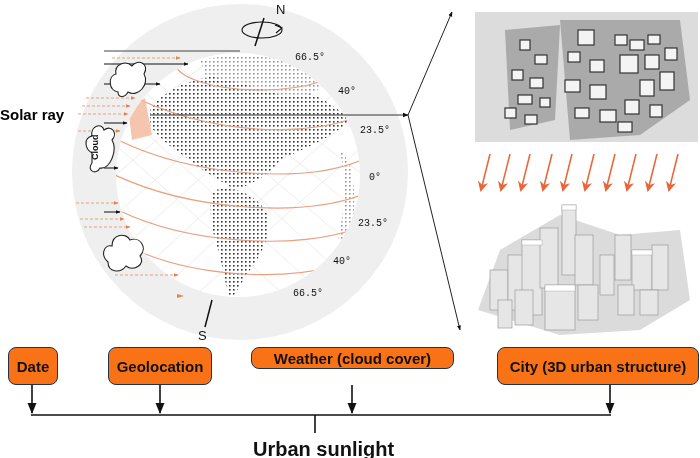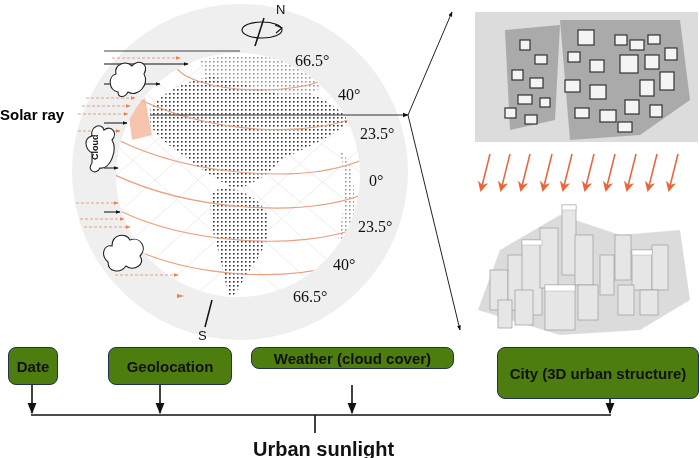--- a/index.html
+++ b/index.html
@@ -1,27 +1,27 @@
 <!DOCTYPE html>
 <html><head>
 <meta charset="utf-8">
 <style>
   html, body { margin: 0; padding: 0; background: #ffffff; }
   body { width: 700px; height: 458px; position: relative; overflow: hidden; font-family: "Liberation Sans", sans-serif; }
   svg.stage { position: absolute; left: 0; top: 0; }
   .lbl { font-family: "Liberation Sans", sans-serif; }
   .box {
-    position: absolute; border: 1.5px solid #1f3350; border-radius: 8px; background: #4d7c0f;
+    position: absolute; border: 1.5px solid #1f3350; border-radius: 8px; background: #f97316;
     display: flex; align-items: center; justify-content: center;
     font-family: "Liberation Sans", sans-serif; font-weight: bold; font-size: 15px; color: #111;
     box-sizing: border-box; white-space: nowrap;
   }
   .solar-label { position: absolute; left: 0; top: 106px; font-family: "Liberation Sans", sans-serif; font-weight: bold; font-size: 15px; color: #000000; }
   .out-label { position: absolute; left: 253px; top: 438px; font-family: "Liberation Sans", sans-serif; font-weight: bold; font-size: 20px; color: #111; }
-  .lat { position: absolute; font-family: Liberation Serif, serif; font-size: 16px; color: #111; }
+  .lat { position: absolute; font-family: Liberation Mono, monospace; font-size: 10px; color: #111; }
   .pole { position: absolute; font-family: "Liberation Sans", sans-serif; font-size: 13px; color: #111; }
 </style>
 </head>
 <body>
 
 <svg class="stage" width="700" height="458" viewBox="0 0 700 458" xmlns="http://www.w3.org/2000/svg">
   <defs>
     <marker id="ah" viewBox="0 0 10 10" refX="9" refY="5" markerWidth="7" markerHeight="7" orient="auto">
       <path d="M0,1 L10,5 L0,9 z" fill="#111"></path>
     </marker>
@@ -211,17 +211,17 @@
 
 <div class="lat" style="left:295px; top:52px;">66.5°</div>
 <div class="lat" style="left:338px; top:86px;">40°</div>
 <div class="lat" style="left:360px; top:125px;">23.5°</div>
 <div class="lat" style="left:369px; top:172px;">0°</div>
 <div class="lat" style="left:358px; top:218px;">23.5°</div>
 <div class="lat" style="left:333px; top:256px;">40°</div>
 <div class="lat" style="left:293px; top:288px;">66.5°</div>
 
 <div class="box" style="left:8px; top:347px; width:50px; height:38px;">Date</div>
-<div class="box" style="left:108px; top:347px; width:124px; height:38px;">Geolocation</div>
+<div class="box" style="left:108px; top:347px; width:104px; height:38px;">Geolocation</div>
 <div class="box" style="left:251px; top:347px; width:203px; height:22px;">Weather (cloud cover)</div>
-<div class="box" style="left:497px; top:347px; width:202px; height:52px;">City (3D urban structure)</div>
+<div class="box" style="left:497px; top:347px; width:202px; height:38px;">City (3D urban structure)</div>
 
 <div class="out-label">Urban sunlight</div>
 
 </body></html>

